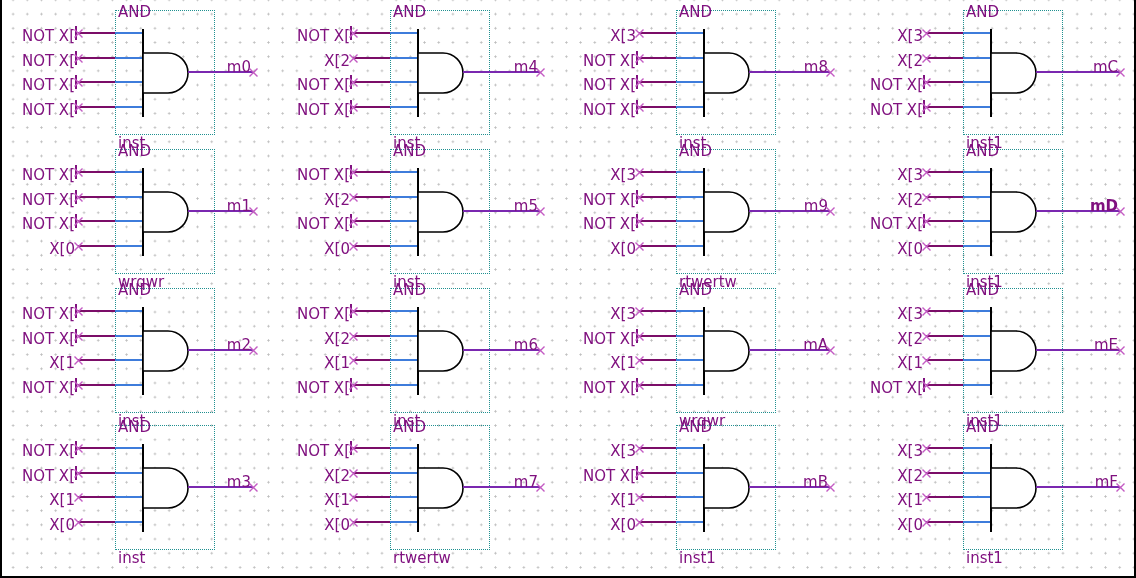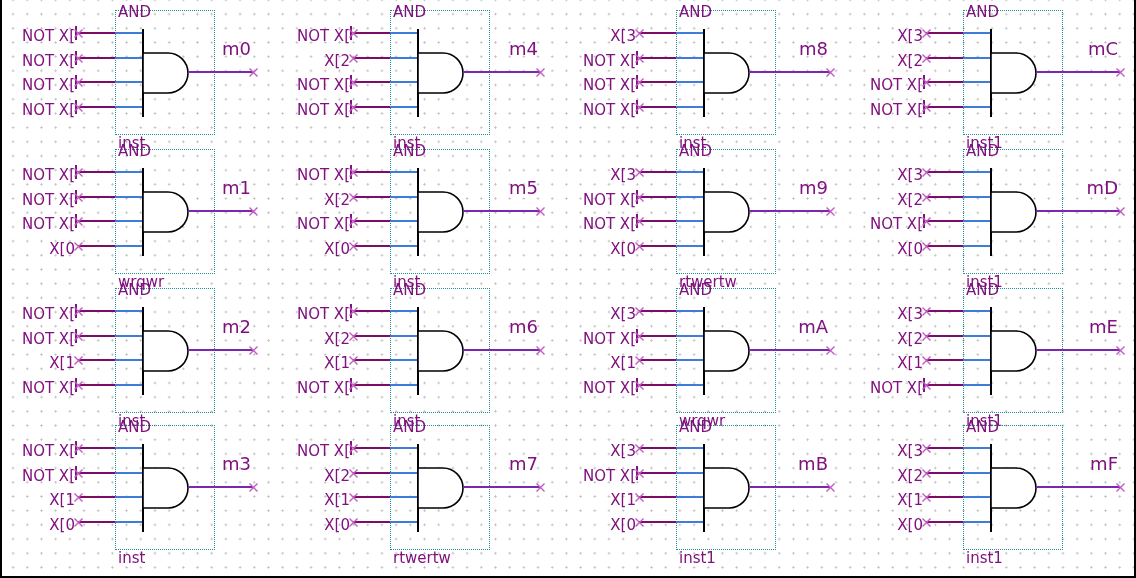--- a/index.html
+++ b/index.html
@@ -23,21 +23,21 @@
   .in{position:absolute;left:0;width:100%;height:0;}
   .in .label{position:absolute;right:192px;top:-6px;font-size:15px;color:var(--txt);white-space:nowrap;}
   .in .wire{position:absolute;left:73px;top:-1px;width:37px;height:2px;background:var(--wirein);}
   .in .stub{position:absolute;left:110px;top:-1px;width:29px;height:2px;background:var(--stub);}
   .in .bar{position:absolute;left:70px;top:-7px;width:2px;height:14px;background:var(--txt);}
   .cross{position:absolute;overflow:visible;}
   .in .cross{left:68px;top:-5px;}
 
   .gate{position:absolute;left:136px;top:29px;overflow:visible;}
   .outwire{position:absolute;left:183px;top:73px;height:2px;background:var(--wireout);}
-  .outlabel{position:absolute;top:40px;font-size:18px;color:var(--txt);white-space:nowrap;}
+  .outlabel{position:absolute;top:60px;font-size:15px;color:var(--txt);white-space:nowrap;}
   .outcross{top:69px;}
 </style>
 </head>
 <body>
 
 <div id="screen">
   <div class="border" id="bleft"></div>
   <div class="border" id="bright"></div>
   <div class="border" id="bbottom"></div>
 <div class="cell" style="left: 5px; top: -2px;">
@@ -451,21 +451,21 @@
         </svg>
       <div class="stub"></div>
     </div>
 
     <svg class="gate" width="52" height="94">
       <path d="M2 2 V90" stroke="#000" stroke-width="2" fill="none"></path>
       <path d="M2 26 H27 A20 20 0 0 1 27 66 H2 Z" stroke="#000" stroke-width="1.6" fill="#ffffff"></path>
     </svg>
 
     <div class="outwire" style="width: 84px;"></div>
-    <div class="outlabel" style="right: -3px;">mD</div>
+    <div class="outlabel" style="right: -3px; font-weight: bold;">mD</div>
     <svg class="cross outcross" width="11" height="11" style="left: 262px;">
         <path d="M1.5 1.5 L9.5 9.5 M9.5 1.5 L1.5 9.5" stroke="#C35BC3" stroke-width="1.4" fill="none"></path>
       </svg>
     <div class="inst-label">inst1</div>
   </div>
     <div class="cell" style="left: 5px; top: 276px;">
     <div class="sym-box"></div>
     <div class="and-label">AND</div>
 
     <div class="in" style="top: 35px;">

